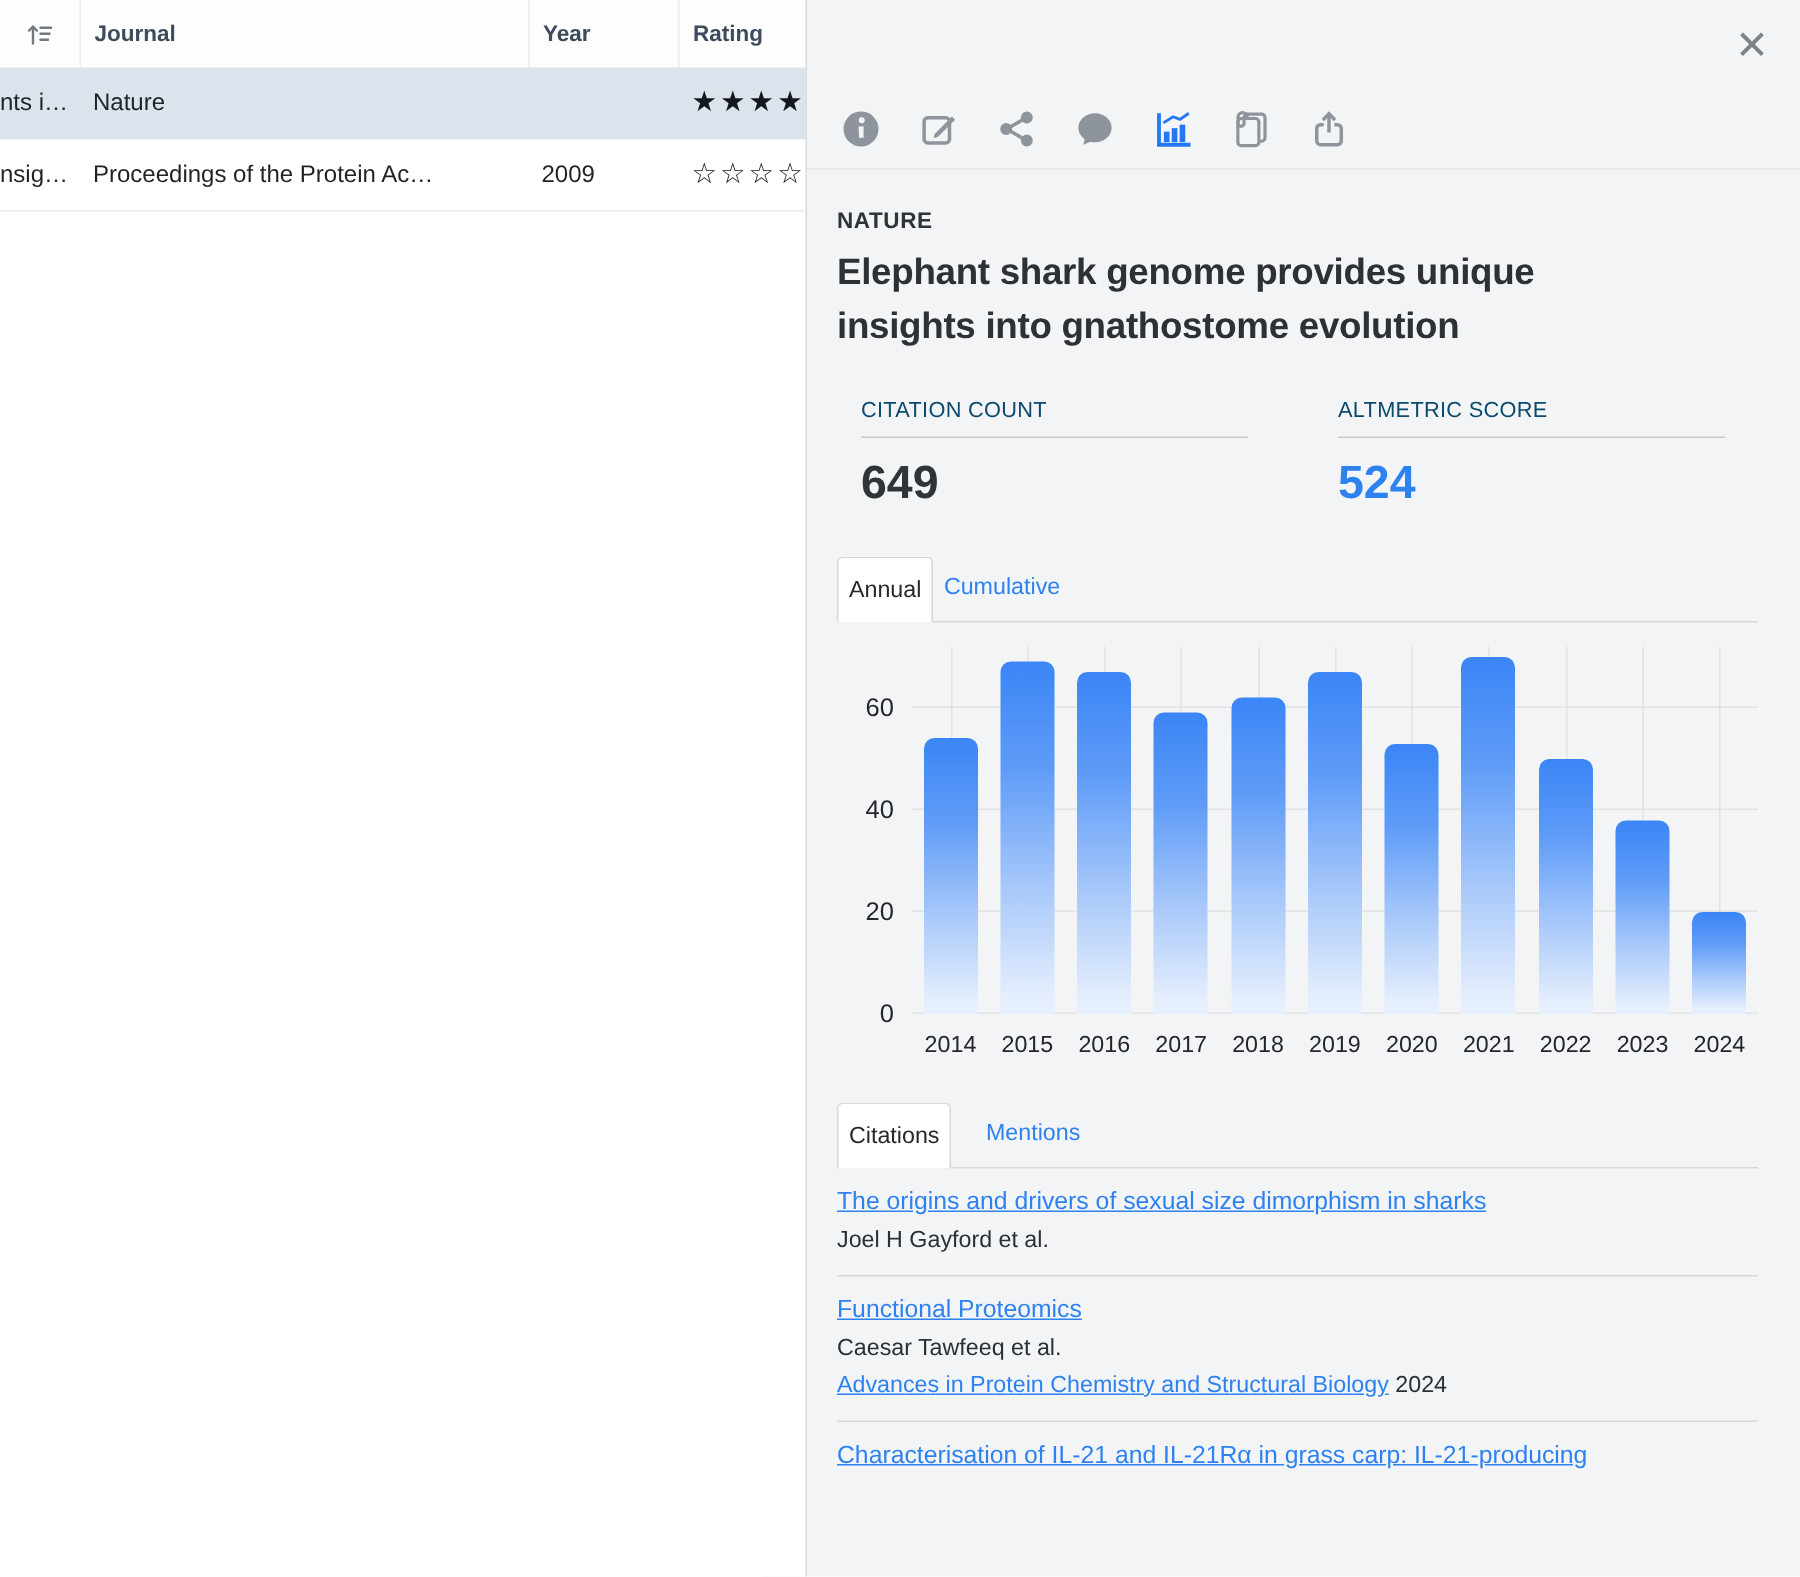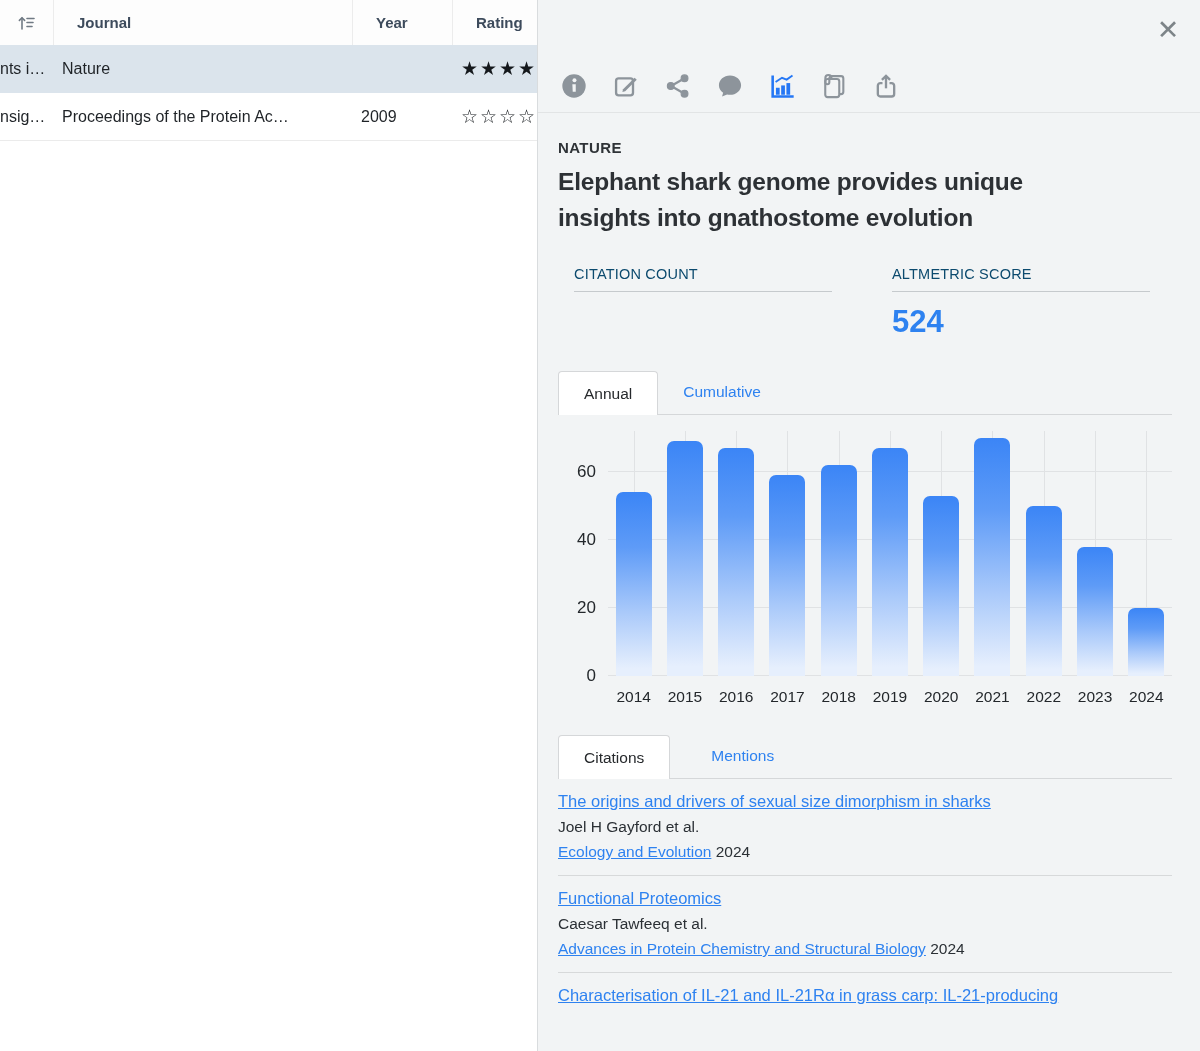--- a/index.html
+++ b/index.html
@@ -5,21 +5,21 @@
   * { margin:0; padding:0; box-sizing:border-box; }
   html,body { width:1200px; height:1051px; overflow:hidden; }
   body {
     font-family:"Liberation Sans","DejaVu Sans",sans-serif;
     background:#ffffff; color:#1f2327; position:relative;
   }
 
   
   .table-area { position:absolute; inset:0; background:#fff; }
   .thead { display:flex; height:45px; align-items:center; background:#fdfdfd; }
-  .th { font-weight:bold; font-size:15px; color:#3d4b5c; padding-left:23px; height:100%;
+  .th { font-weight:bold; font-size:15px; color:#3d4b5c; padding-left:9px; height:100%;
         display:flex; align-items:center; }
   .th.sep { border-left:1px solid #ececec; }
   .col-1 { width:53px; flex:none; }
   .col-2 { width:299px; flex:none; }
   .col-3 { width:100px; flex:none; }
   .col-4 { flex:1; }
   .sort-cell { justify-content:center; padding-left:0; }
   .trow { display:flex; height:48px; align-items:center; font-size:16px; color:#1f2327;
           border-bottom:1px solid #ebebeb; background:#fff; }
   .trow.selected { background:#dbe4ec; border-bottom:1px solid #dbe4ec; }
@@ -44,21 +44,21 @@
   .paper-title { margin-top:8px; font-size:24.5px; line-height:36px; font-weight:bold;
                  color:#2d3135; max-width:545px; letter-spacing:-0.2px; }
 
   .metrics { display:flex; margin:30px 0 0 16px; gap:60px; }
   .metric { width:258px; }
   .metric-label { font-size:14.5px; color:#0c4a6e; letter-spacing:.2px; padding-bottom:9px;
                   border-bottom:1px solid #c6cacd; }
   .metric-value { margin-top:12px; font-size:31px; font-weight:bold; color:#2f3437; }
 
   .tabs { display:flex; margin-top:30px; border-bottom:1px solid #d5d7d9; align-items:flex-end; }
-  .tab { height:44px; display:flex; align-items:center; padding:0 25px; font-size:15.5px;
+  .tab { height:44px; display:flex; align-items:center; padding:0 7px; font-size:15.5px;
          cursor:pointer; color:#2e82f0; }
   .tab.active { background:#fff; color:#26292c; border:1px solid #d5d7d9; border-bottom:none;
                 border-radius:4px 4px 0 0; margin-bottom:-1px; }
   .tabs.second { margin-top:28px;gap:16px; }
 
   
   .chart { margin-top:16px; }
   .chart-main { display:flex; }
   .y-axis { width:50px; flex:none; position:relative; height:245px; }
   .y-tick { position:absolute; right:12px; transform:translateY(50%); font-size:17px; color:#24282c; }
@@ -172,20 +172,21 @@
     </div>
   </div>
 
   <div class="panel-body">
     <div class="journal-label">NATURE</div>
     <div class="paper-title">Elephant shark genome provides unique insights into gnathostome evolution</div>
 
     <div class="metrics">
       <div class="metric">
         <div class="metric-label">CITATION COUNT</div>
+        <div class="metric-value" style="color: rgb(47, 52, 55);">649</div>
       </div>
       <div class="metric">
         <div class="metric-label">ALTMETRIC SCORE</div>
         <div class="metric-value" style="color: rgb(46, 130, 240);">524</div>
       </div>
     </div>
 
     <div class="tabs">
       <div class="tab active">Annual</div>
       <div class="tab">Cumulative</div>
@@ -269,21 +270,20 @@
 
     <div class="tabs second">
       <div class="tab active">Citations</div>
       <div class="tab">Mentions</div>
     </div>
 
     <div>
       <div class="cite">
         <div class="cite-title"><a>The origins and drivers of sexual size dimorphism in sharks</a></div>
         <div class="cite-authors">Joel H Gayford et al.</div>
-        <div class="cite-journal"><a class="link">Ecology and Evolution</a> <span>2024</span></div>
       </div>
       <div class="cite">
         <div class="cite-title"><a>Functional Proteomics</a></div>
         <div class="cite-authors">Caesar Tawfeeq et al.</div>
         <div class="cite-journal"><a class="link">Advances in Protein Chemistry and Structural Biology</a> <span>2024</span></div>
       </div>
       <div class="cite" style="border-bottom:none">
         <div class="cite-title"><a>Characterisation of IL-21 and IL-21Rα in grass carp: IL-21-producing</a></div>
       </div>
     </div>

